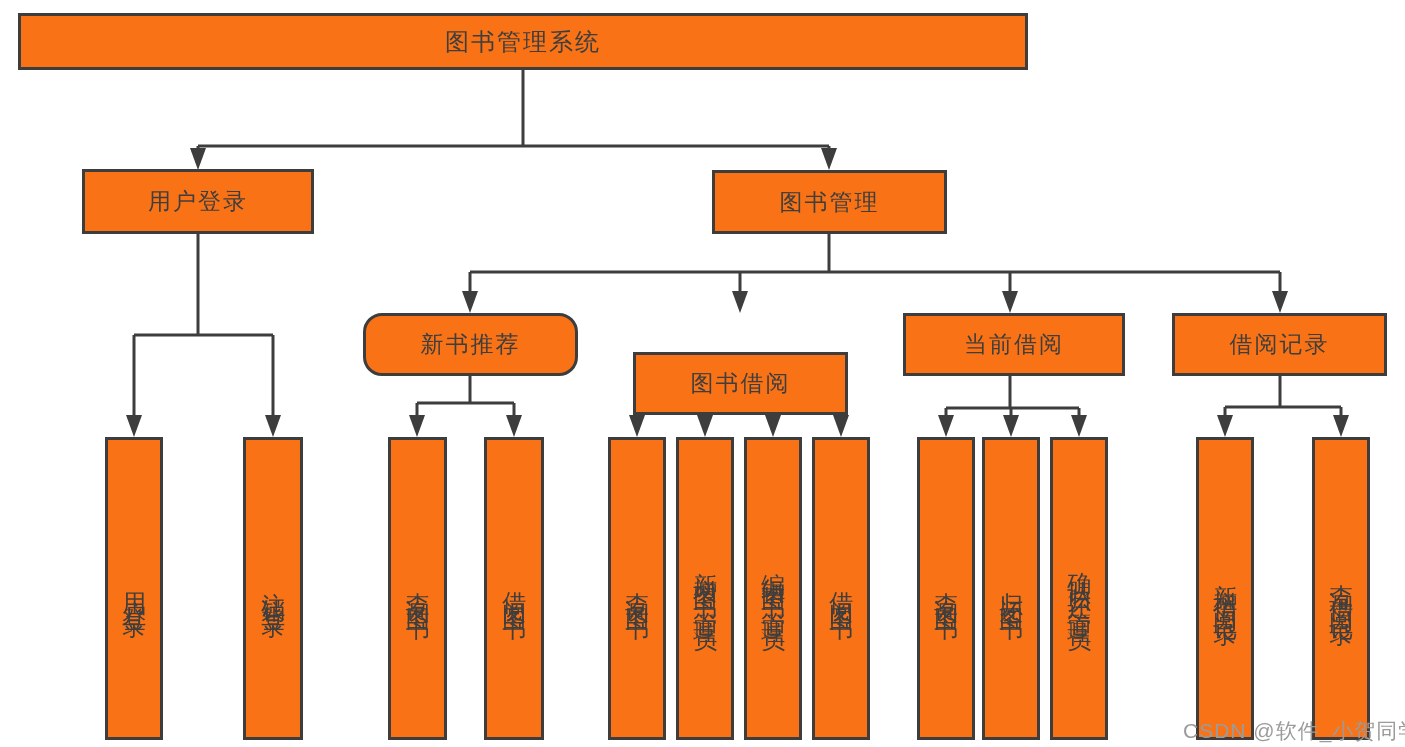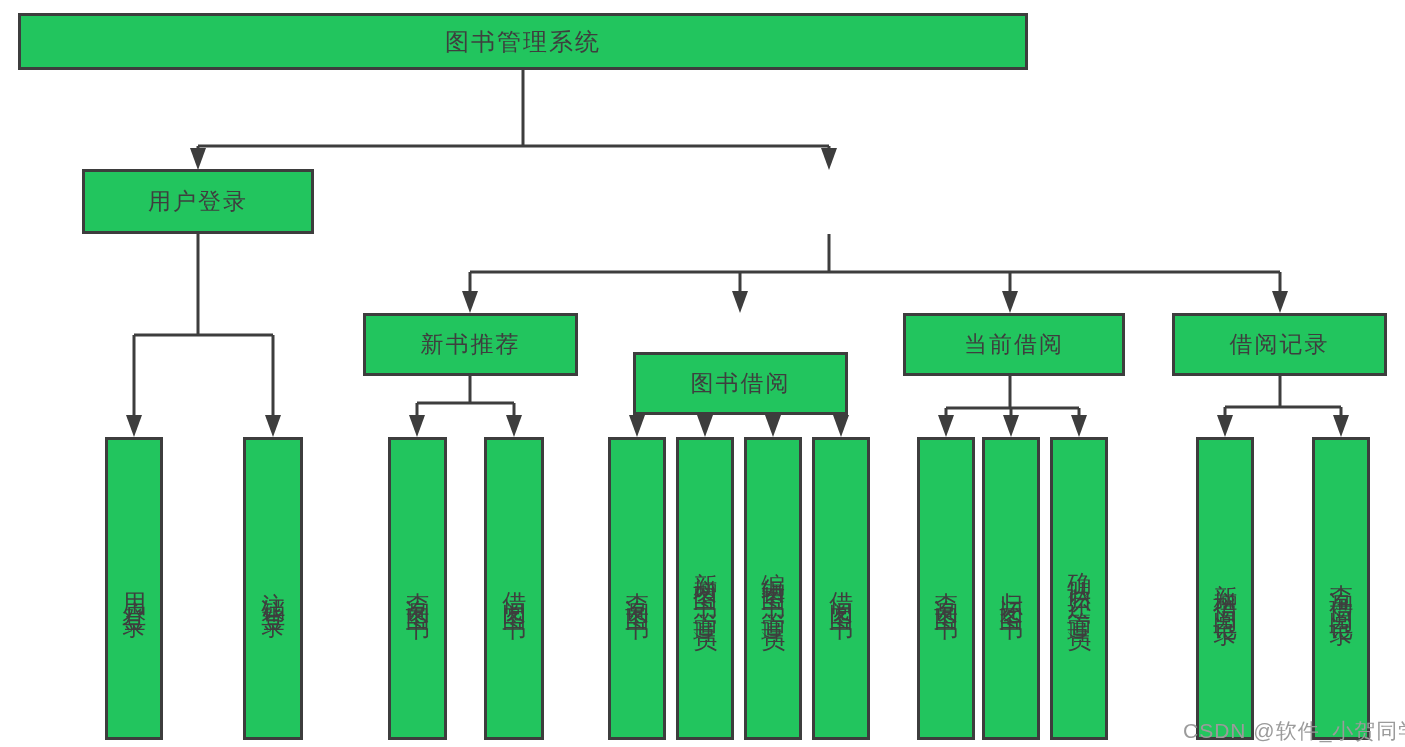--- a/index.html
+++ b/index.html
@@ -12,21 +12,21 @@
   body {
     width: 1405px; height: 747px;
     background: var(--background);
     font-family: "Liberation Sans", "DejaVu Sans", sans-serif;
     position: relative; overflow: hidden;
   }
   .stage { position: absolute; left: 0; top: 0; width: 1405px; height: 747px; }
   svg.connectors { position: absolute; left: 0; top: 0; z-index: 1; }
   .node {
     position: absolute; box-sizing: border-box;
-    border: 3px solid var(--line); background: #22c55e;
+    border: 3px solid var(--line); background: #f97316;
     display: flex; align-items: center; justify-content: center;
     color: var(--text); z-index: 2;
   }
   .hlabel { font-size: 23px; letter-spacing: 2px; white-space: nowrap; }
   .root-box .hlabel { font-size: 24px; }
   .leaf .vlabel {
     writing-mode: vertical-rl; text-orientation: mixed;
     font-size: 24px; letter-spacing: 8px; line-height: 1.1;
   }
   .watermark {
@@ -106,22 +106,25 @@
     </g>
   </svg>
 
   <div class="node root-box" style="left:18px;top:13px;width:1010px;height:57px;">
     <span class="hlabel">图书管理系统</span>
   </div>
 
   <div class="node" style="left:82px;top:169px;width:232px;height:65px;">
     <span class="hlabel">用户登录</span>
   </div>
+  <div class="node" style="left:712px;top:170px;width:235px;height:64px;">
+    <span class="hlabel">图书管理</span>
+  </div>
 
-  <div class="node" style="left:363px;top:313px;width:215px;height:63px;">
+  <div class="node" style="left:363px;top:313px;width:215px;height:63px;border-radius:19px;">
     <span class="hlabel">新书推荐</span>
   </div>
   <div class="node" style="left:633px;top:313px;width:215px;height:63px;margin-top:39px;">
     <span class="hlabel">图书借阅</span>
   </div>
   <div class="node" style="left:903px;top:313px;width:222px;height:63px;">
     <span class="hlabel">当前借阅</span>
   </div>
   <div class="node" style="left:1172px;top:313px;width:215px;height:63px;">
     <span class="hlabel">借阅记录</span>

